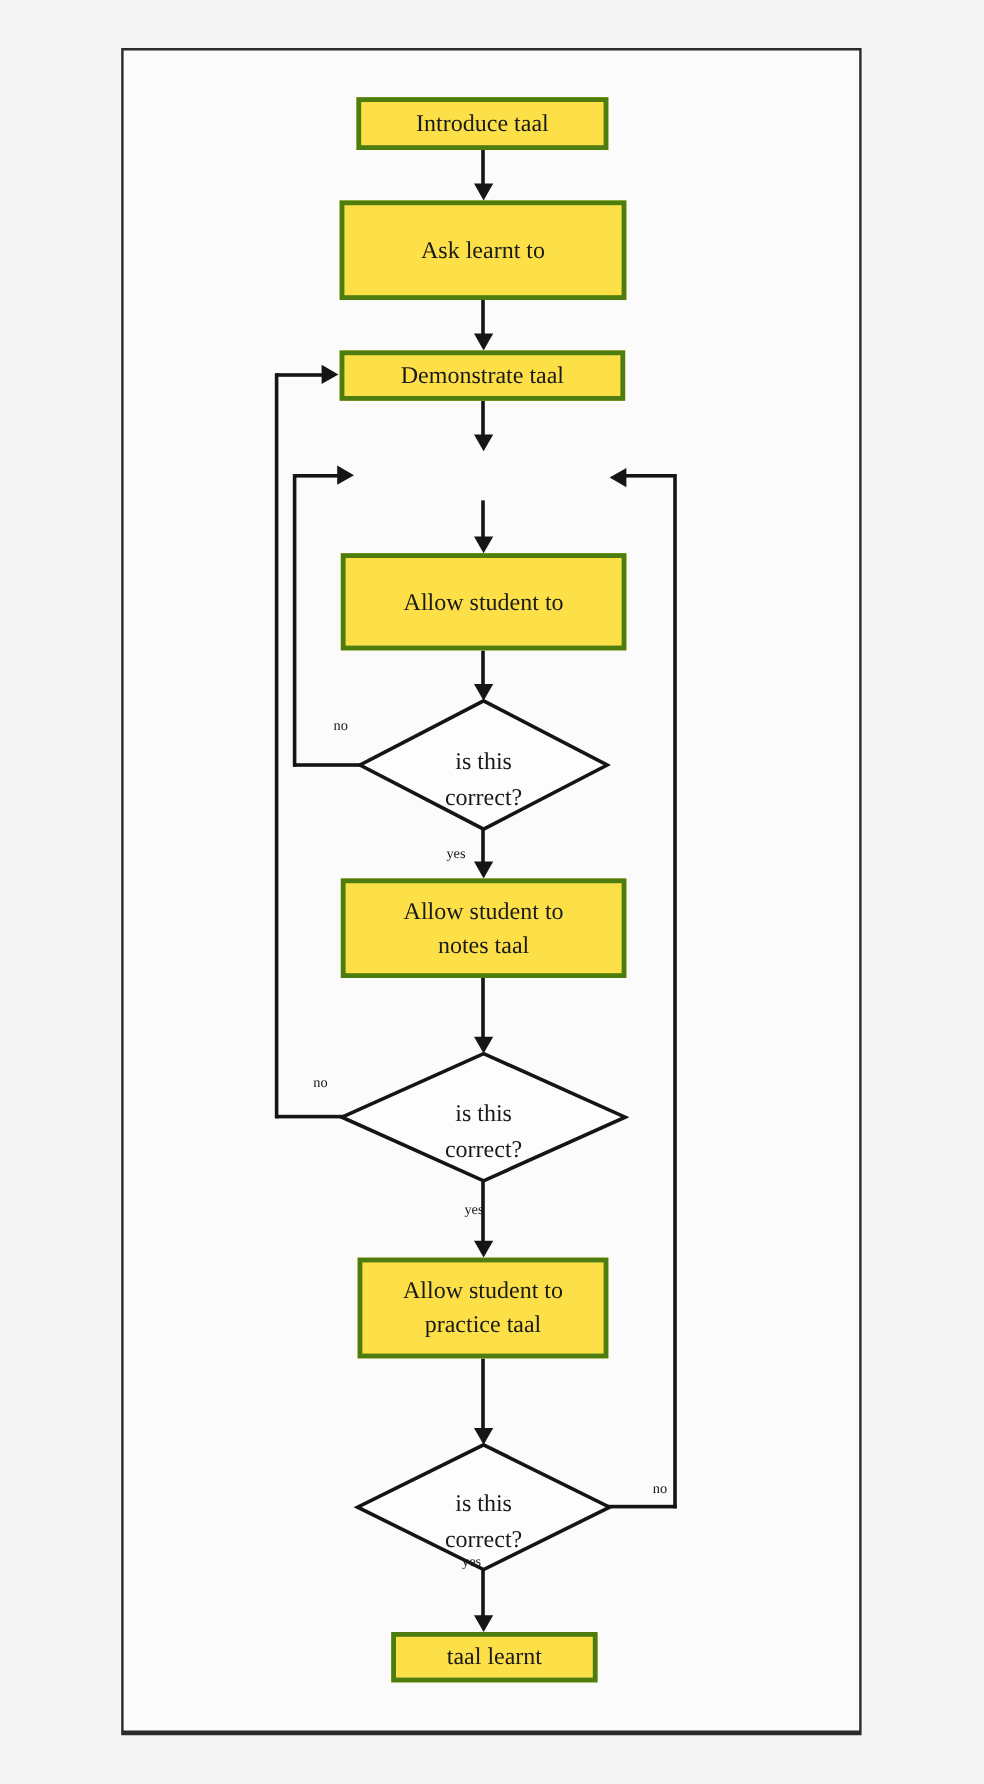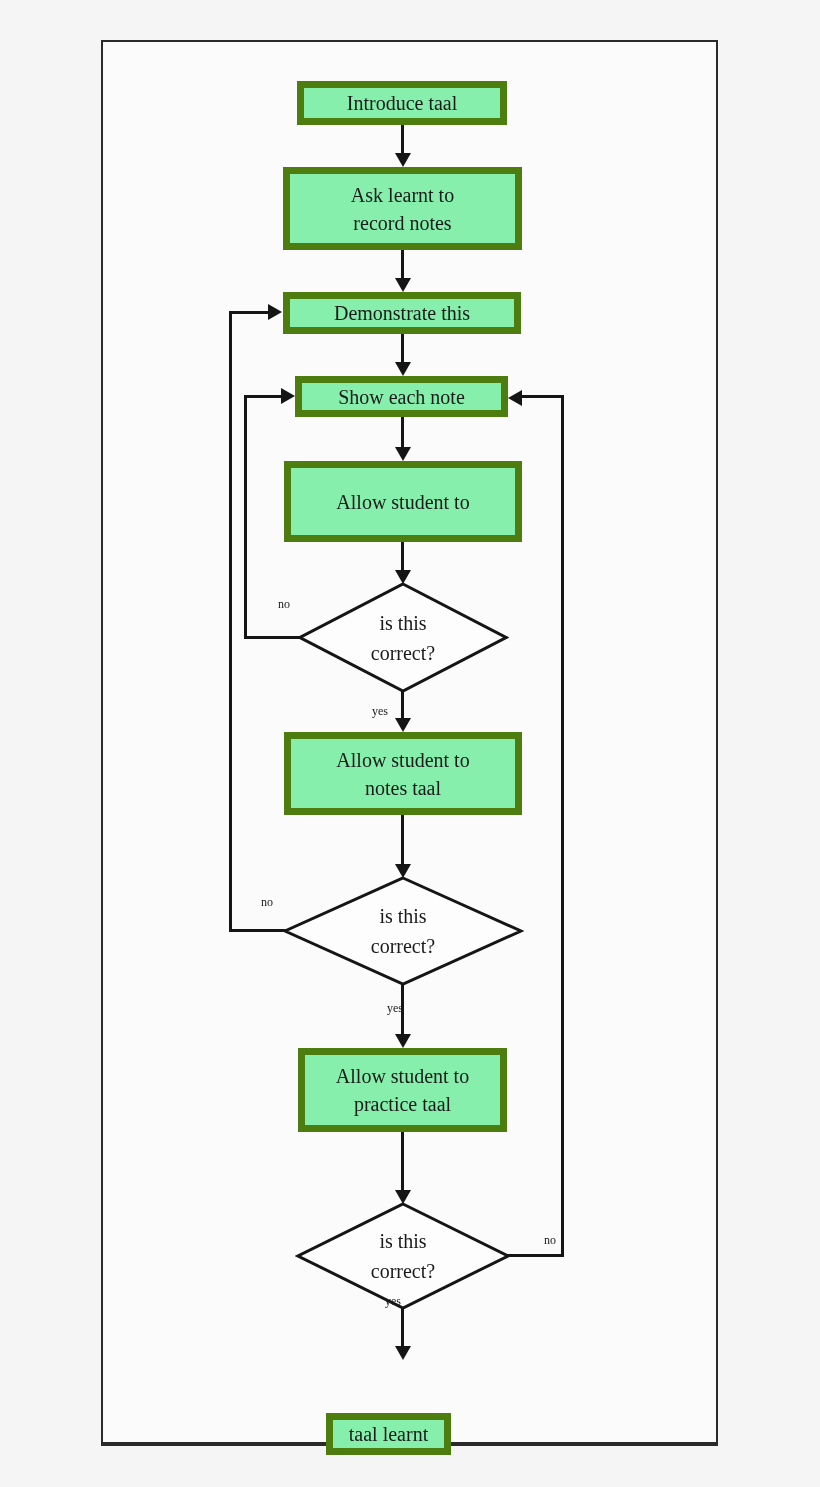--- a/index.html
+++ b/index.html
@@ -12,22 +12,22 @@
     overflow:hidden;
   }
   .canvas{position:absolute;left:0;top:0;width:820px;height:1487px;}
   .frame{
     position:absolute;left:101px;top:40px;width:613px;height:1400px;
     border:2px solid #2a2a2a;border-bottom-width:4px;
     background:#fbfbfc;
   }
   .node{
     position:absolute;
-    background:#86efac;
-    border:7px solid #4d7c0f;
+    background:#fde047;
+    border:4px solid #4d7c0f;
     box-sizing:border-box;
     display:flex;flex-direction:column;justify-content:center;
     text-align:center;
     font-size:20px;line-height:28px;
     z-index:3;
   }
   .node span{display:block;}
   .vstem{position:absolute;width:3px;background:#151515;z-index:1;}
   .hstem{position:absolute;height:3px;background:#151515;z-index:1;}
   .head-down{
@@ -41,67 +41,63 @@
     border-left:14px solid #151515;
   }
   .head-left{
     position:absolute;width:0;height:0;z-index:2;
     border-top:8px solid transparent;border-bottom:8px solid transparent;
     border-right:14px solid #151515;
   }
   .diamond{position:absolute;z-index:3;}
   .dtext{
     position:absolute;z-index:4;width:200px;
-    text-align:center;font-size:20px;line-height:30px;
+    text-align:center;font-size:20px;line-height:30px;margin-top:12px;
   }
   .dtext span{display:block;}
   .elabel{
     position:absolute;z-index:4;width:60px;
     text-align:right;font-size:12px;line-height:24px;
   }
 </style>
 </head>
 <body>
 
 <div class="canvas">
 
   <div class="frame"></div>
 
   <div class="node" style="left:297px;top:81px;width:210px;height:44px;">
     <span>Introduce taal</span>
   </div>
 
   <div class="node" style="left:283px;top:167px;width:239px;height:83px;">
     <span>Ask learnt to</span>
-    <span>record notes</span>
   </div>
 
   <div class="node" style="left:283px;top:292px;width:238px;height:42px;">
-    <span>Demonstrate this</span>
+    <span>Demonstrate taal</span>
   </div>
 
-  <div class="node" style="left:295px;top:376px;width:213px;height:41px;">
-    <span>Show each note</span>
-  </div>
 
   <div class="node" style="left:284px;top:461px;width:238px;height:81px;">
     <span>Allow student to</span>
   </div>
 
   <div class="node" style="left:284px;top:732px;width:238px;height:83px;">
     <span>Allow student to</span>
     <span>notes taal</span>
   </div>
 
   <div class="node" style="left:298px;top:1048px;width:209px;height:84px;">
     <span>Allow student to</span>
     <span>practice taal</span>
   </div>
 
-  <div class="node" style="left:326px;top:1413px;width:125px;height:42px;">
+  <div class="node" style="left:326px;top:1360px;width:172px;height:42px;">
     <span>taal learnt</span>
   </div>
 
   <svg class="diamond" style="left:297px;top:581px;" width="212" height="113" viewBox="0 0 212 113">
     <polygon points="106,3 209,56.5 106,110 3,56.5" fill="#fdfdfd" stroke="#151515" stroke-width="3"></polygon>
   </svg>
   <div class="dtext" style="left:303px;top:608px;">
     <span>is this</span>
     <span>correct?</span>
   </div>

